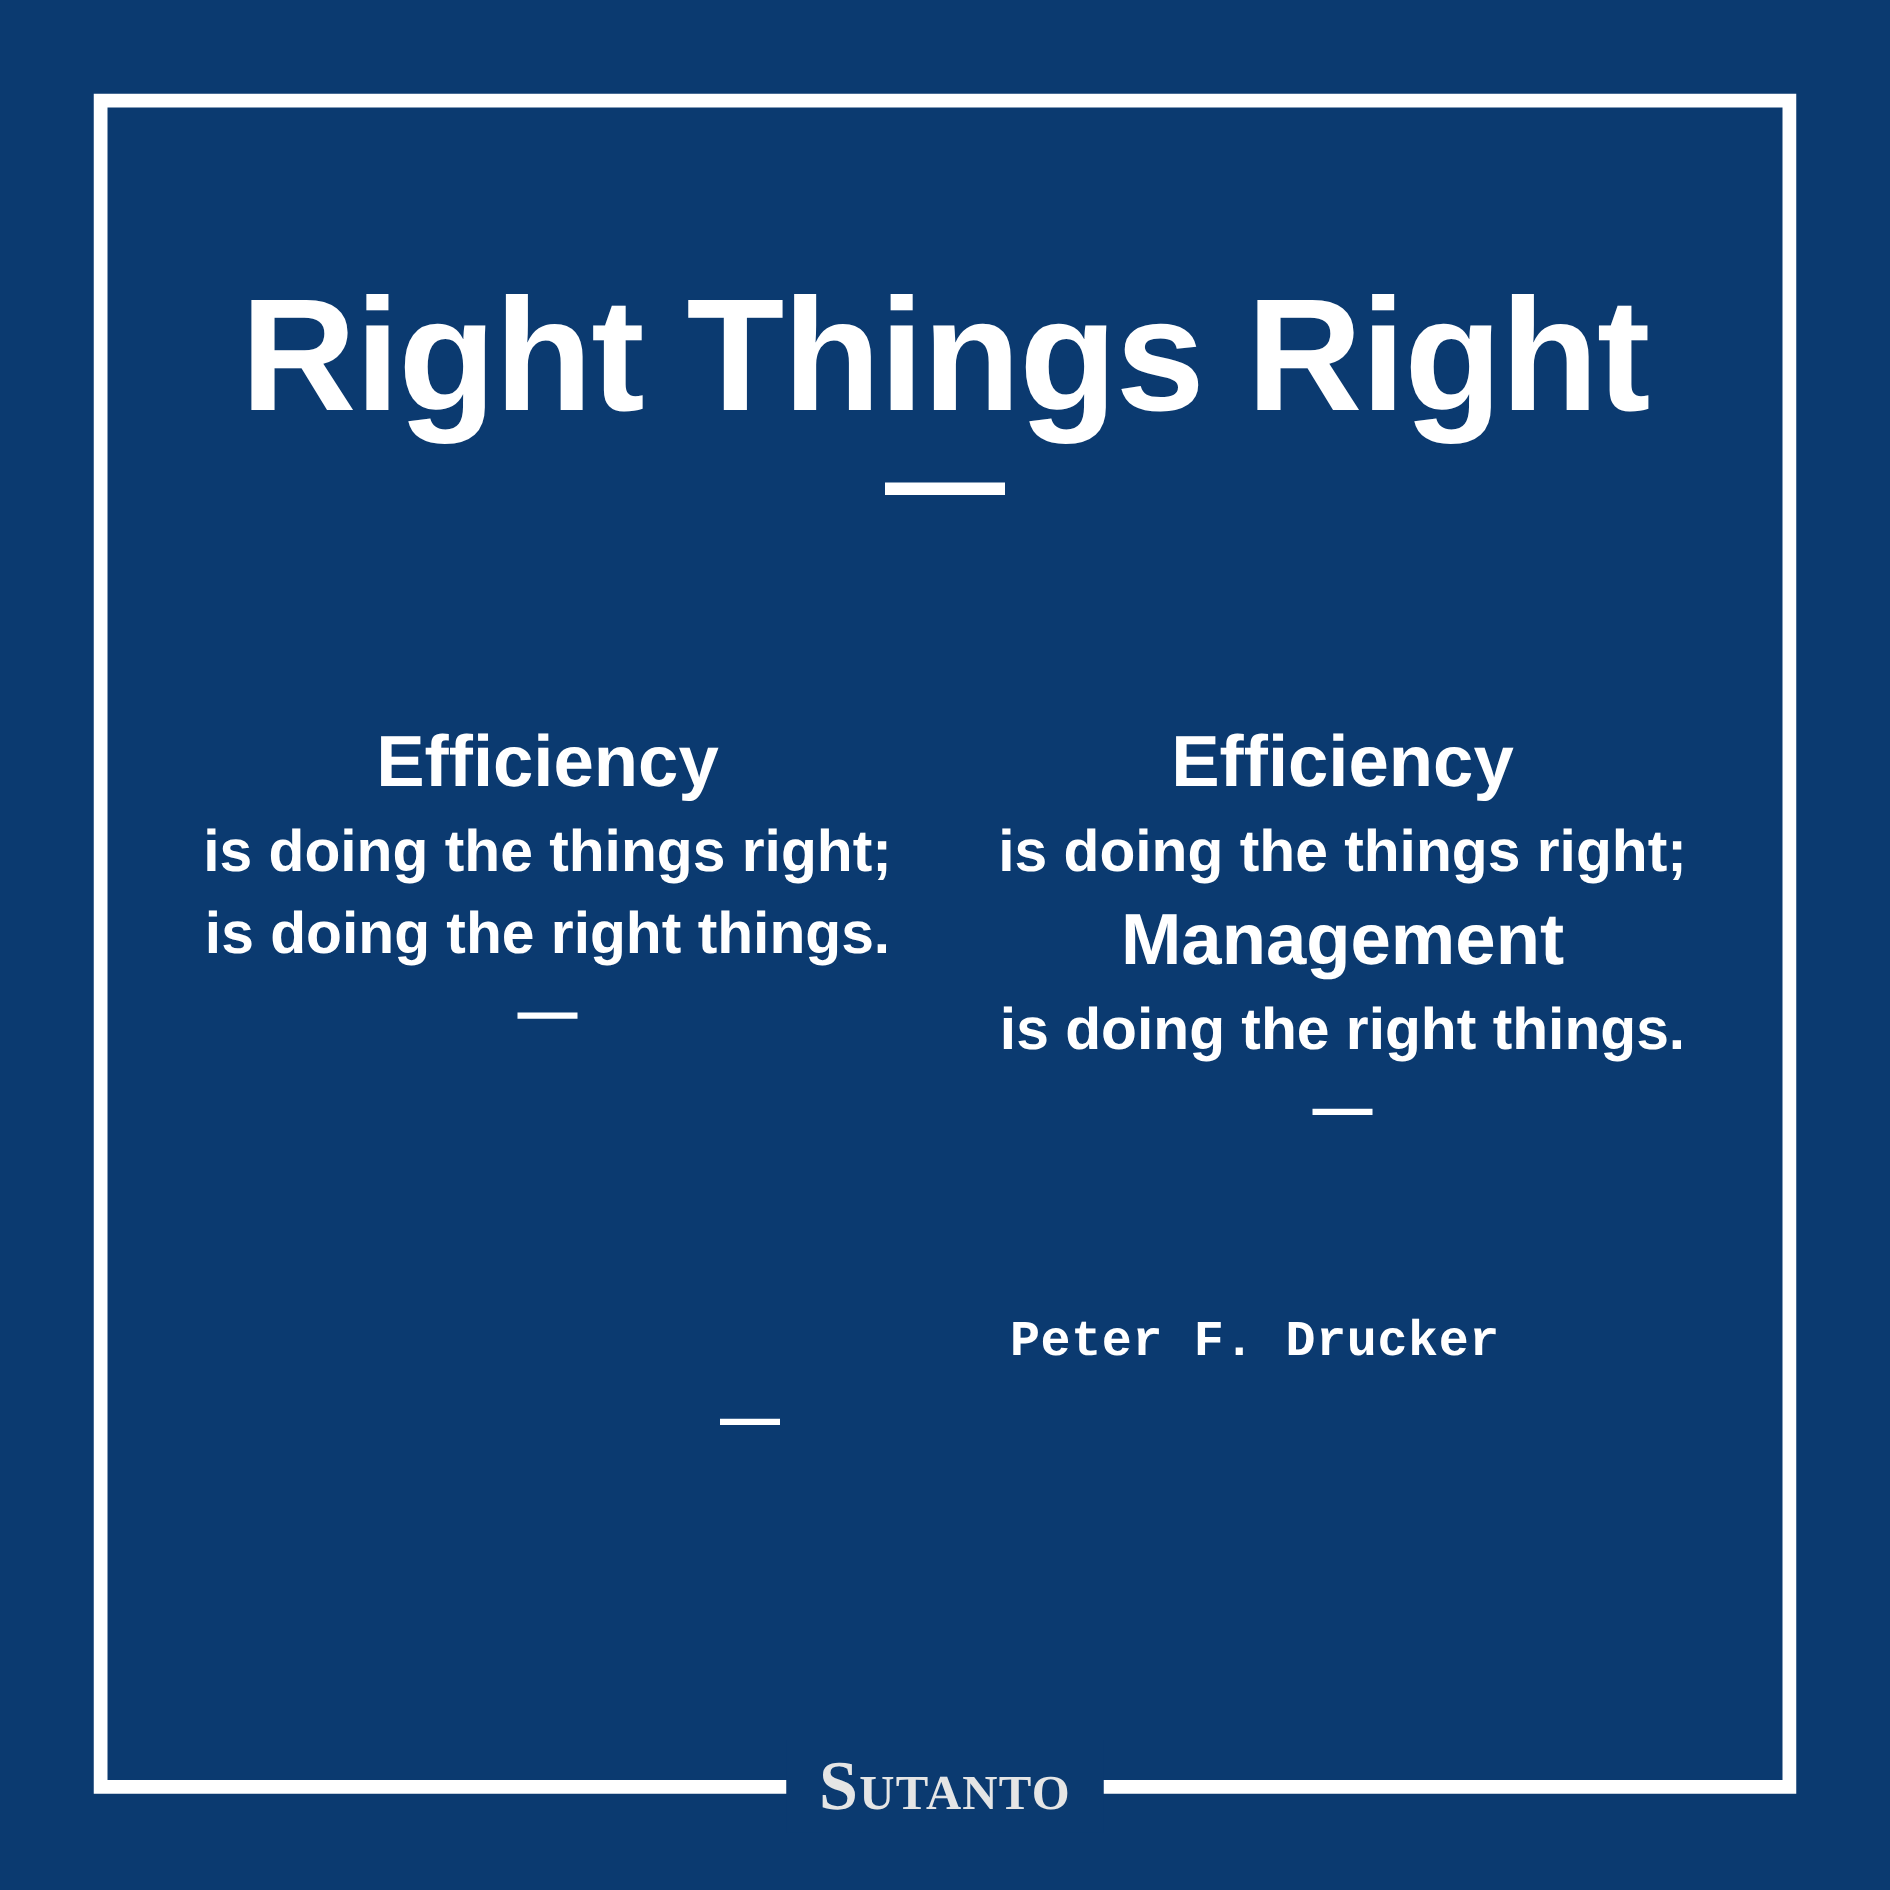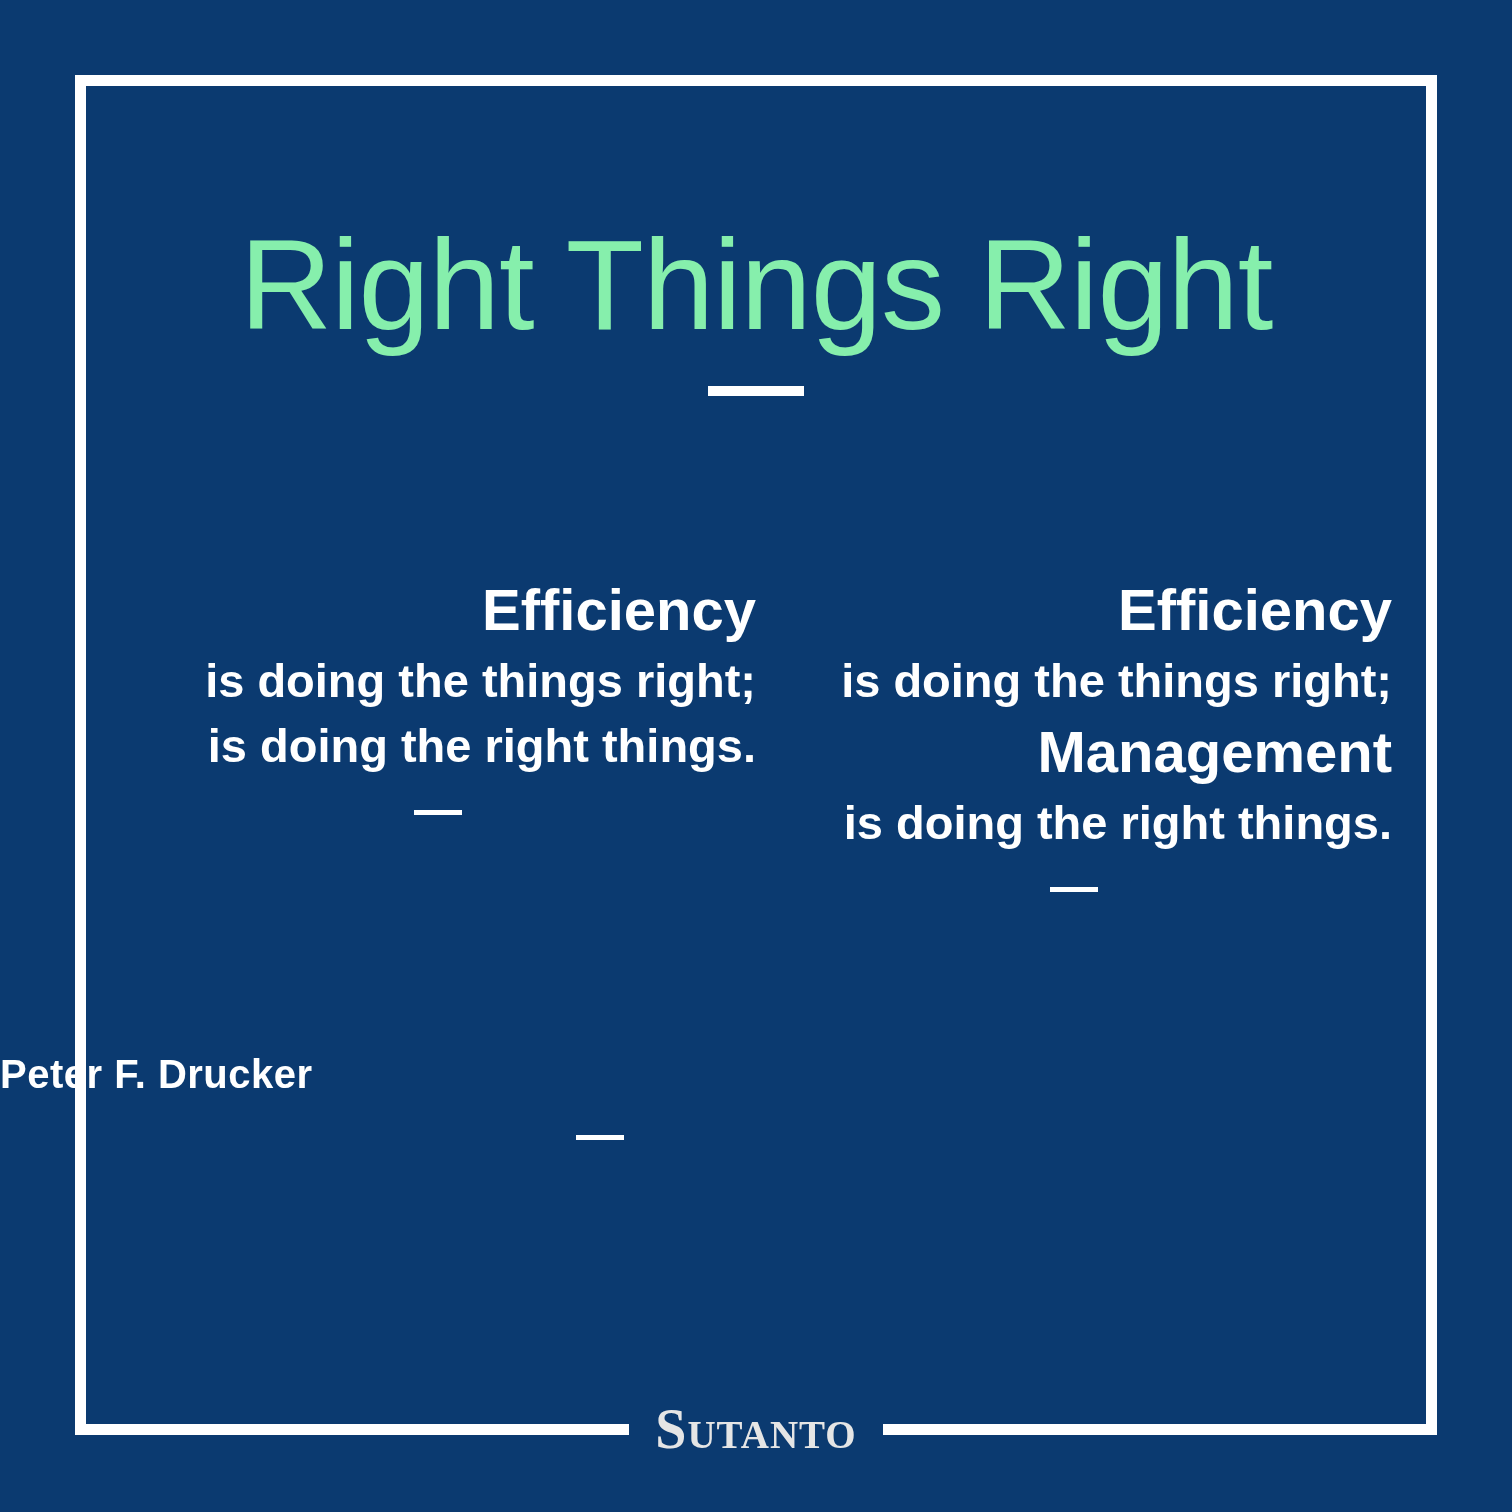--- a/index.html
+++ b/index.html
@@ -36,22 +36,22 @@
   
   #title-block {
     position: absolute;
     left: 0;
     top: 218px;
     width: 1512px;
     text-align: center;
   }
   #title {
     font-size: 128px;
-    font-weight: normal;
-    color: #86efac;
+    font-weight: bold;
+    color: #ffffff;
     letter-spacing: -1px;
     line-height: 1.05;
     white-space: nowrap;
   }
   .rule-title {
     width: 96px;
     height: 10px;
     background: #ffffff;
     margin: 34px auto 0 auto;
   }
@@ -60,21 +60,21 @@
   #columns {
     position: absolute;
     left: 120px;
     top: 578px;
     width: 1272px;
     display: flex;
     flex-direction: row;
   }
   .column {
     width: 636px;
-    text-align: right;
+    text-align: center;
     color: #ffffff;
   }
   .q-strong {
     font-size: 58px;
     font-weight: bold;
     line-height: 1.12;
     white-space: nowrap;
   }
   .q-light {
     font-size: 47px;
@@ -92,21 +92,22 @@
     background: #ffffff;
     margin: 36px auto 0 auto;
   }
 
   
   #attribution {
     position: absolute;
     left: 0;
     top: 1052px;
     width: 1200px;
-    text-align: left;
+    text-align: right;
+    font-family: Liberation Mono, monospace;
   }
   #author {
     font-size: 40px;
     font-weight: bold;
     color: #ffffff;
     letter-spacing: 0.5px;
     white-space: nowrap;
   }
   #attribution .rule-small {
     margin-top: 38px;

